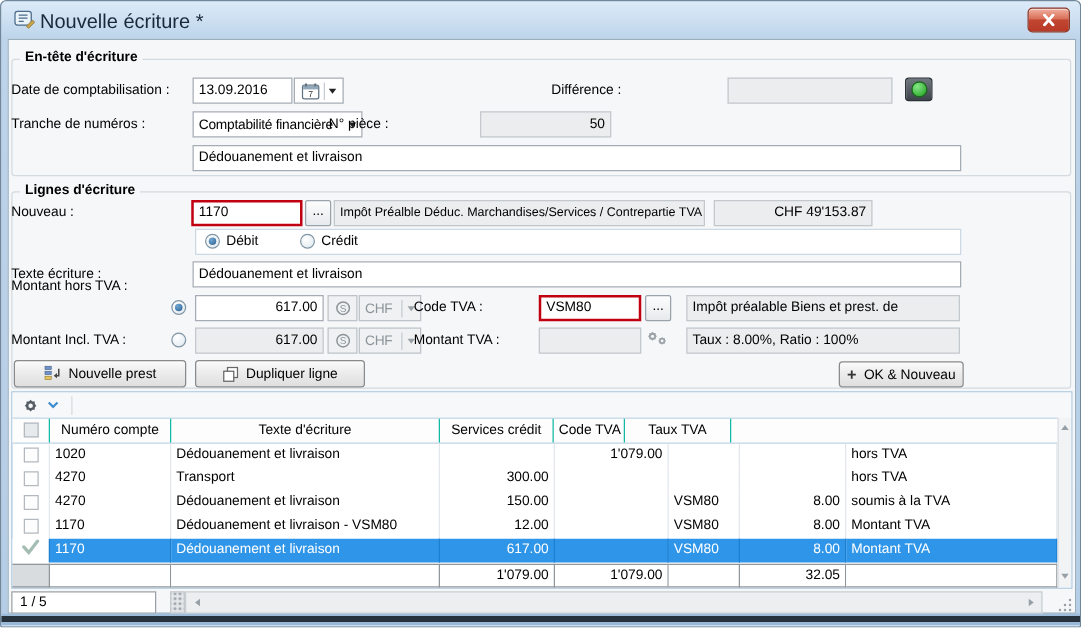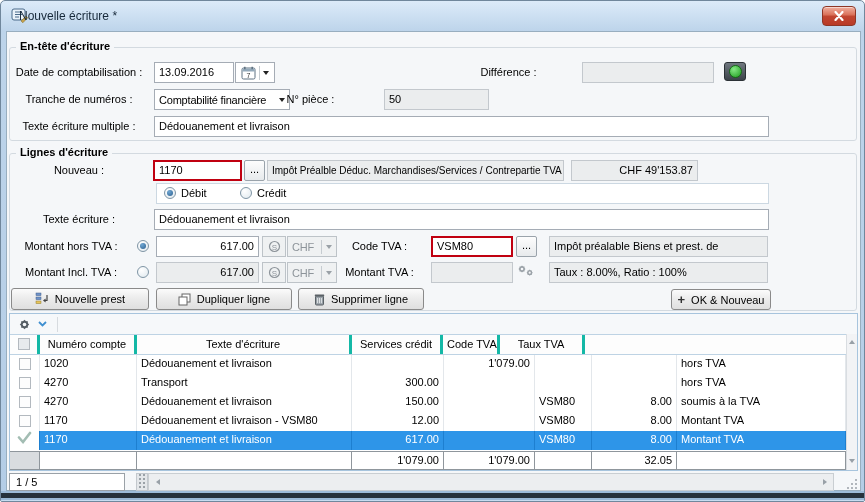--- a/index.html
+++ b/index.html
@@ -1,34 +1,34 @@
 <!DOCTYPE html>
 <html><head>
 <meta charset="utf-8">
 <style>
   *{box-sizing:border-box}
   body{margin:0;background:#fff}
   .window{position:relative;width:865px;height:502px;font-family:"Liberation Sans",sans-serif;font-size:11px;color:#000;
     background:linear-gradient(180deg,#dcebf9,#bdd4ea 30px,#b4cde6);border:1px solid #70879c;border-radius:5px 5px 2px 2px;overflow:hidden}
   .title-icon{position:absolute;left:10px;top:7px}
-  .title-text{position:absolute;left:18px;top:8px;font-size:12px;color:#17293a;white-space:nowrap}
+  .title-text{position:absolute;left:31px;top:8px;font-size:16px;color:#17293a;white-space:nowrap}
   .close{position:absolute;left:821px;top:5px;width:34px;height:20px;border:1px solid #8e3626;border-radius:4px;
     background:linear-gradient(#f0b0a0,#d96f57 45%,#c14631 50%,#b93a26);box-shadow:inset 0 1px 0 rgba(255,255,255,.5);
     display:flex;align-items:center;justify-content:center}
   .client{position:absolute;left:5px;top:30px;width:855px;height:460px;background:#f5f7f9;border:1px solid #98aebf}
   .bottomframe{position:absolute;left:0;top:490px;width:100%;height:12px;
     background:linear-gradient(#9dbcd9 0 2px,#26323c 2px 7px,#9ab9d6 7px 9px,#c7dcf0 9px 12px)}
   .group{position:absolute;border:1px solid #d3dae0;border-radius:3px}
   .gtitle{position:absolute;left:6px;top:-8px;background:#f5f7f9;padding:0 4px;font-weight:bold;font-size:11px;white-space:nowrap}
-  .lbl{position:absolute;height:21px;line-height:21px;text-align:center;white-space:nowrap}
+  .lbl{position:absolute;height:21px;line-height:21px;text-align:left;white-space:nowrap}
   .lbl.left{text-align:left}
   .fld{position:absolute;height:21px;line-height:17px;padding:1px 4px;background:#fff;border:1px solid #a5acb5;white-space:nowrap;overflow:hidden}
   .ro{background:#ebedee;border-color:#c3c8cd}
   .redbox{border:2px solid #c00010;line-height:15px}
-  .right{text-align:right}.center{text-align:left}
+  .right{text-align:right}.center{text-align:right}
   .small{font-size:10px}
   .combo{position:absolute;height:21px;border:1px solid #a5acb5;background:#fff;display:flex;align-items:center;padding:0 4px;gap:4px}
   .combo .ctext{flex:1;white-space:nowrap;overflow:hidden;letter-spacing:-0.2px}
   .combo.dis{background:#eff1f2;border-color:#bdc3c8;color:#8d949a}
   .sepline{width:1px;height:14px;background:#c6ccd1}
   .arr{width:0;height:0;border-left:3.5px solid transparent;border-right:3.5px solid transparent;border-top:4px solid #222;flex:none}
   .arr.dis{border-top-color:#9aa1a7}
   .radio{position:absolute;width:12px;height:12px;border-radius:50%;border:1px solid #7f95a5;background:radial-gradient(circle at 35% 30%,#fff,#dfe8ee)}
   .radio.on::after{content:"";position:absolute;left:2px;top:2px;width:6px;height:6px;border-radius:50%;background:radial-gradient(circle at 35% 30%,#6fa7d4,#2c5f8e)}
   .rpanel{position:absolute;background:#fff;border:1px solid #ccd8e2}
@@ -39,21 +39,21 @@
   .calbtn{position:absolute;height:21px;border:1px solid #a5acb5;background:#fff;display:flex;align-items:center;justify-content:center;gap:3px}
   .gind{position:absolute;left:723px;top:61px;width:22px;height:19px;background:linear-gradient(#707880,#3c434a);border:1px solid #2b3136;border-radius:3px}
   .gdot{width:13px;height:13px;border-radius:50%;background:radial-gradient(circle at 35% 30%,#86e986,#1d9b1d);margin:2px auto;border:1px solid #156b15}
   .plus{font-weight:bold;font-size:13px;color:#333;line-height:10px}
   .grid{position:absolute;left:8px;top:312px;width:849px;height:158px;background:#fff;border:1px solid #a7c4dd}
   .gtoolbar{position:absolute;left:0;top:0;width:100%;height:20px;background:#f6f8fa;display:flex;align-items:center;gap:7px;padding:0 8px}
   .tsep{width:1px;height:15px;background:#d7dbdf;margin-left:3px}
   .trow{position:absolute;left:0;display:flex;height:19px;width:836px}
   .hrow{top:20px;height:21px;border-top:1px solid #bed3e4;border-bottom:1px solid #bed3e4;background:#fdfdfd}
   .c{height:100%;padding:0 4px;border-right:1px solid #e3e7eb;overflow:hidden;white-space:nowrap;line-height:17px}
-  .hrow .c{line-height:18px;border-right:3px solid #14b8a6;text-align:center}
+  .hrow .c{line-height:18px;border-right:1px solid #14b8a6;text-align:center}
   .w0{width:30px;flex:none;text-align:center}.w1{width:97px;flex:none}.w2{width:215px;flex:none}.w3{width:92px;flex:none}
   .w4{width:91px;flex:none}.w5{width:57px;flex:none}.w6{width:85px;flex:none}.w7{width:169px;flex:none}
   .selrow .c{background:#2e95e8;color:#fff;border-right-color:#1d7fd0}
   .selrow .c.selcell{background:#fff}
   .totrow{top:137px;height:19px}
   .totrow .c{border-top:1px solid #8f969c;border-bottom:1px solid #8f969c;border-right:1px solid #8f969c;background:#fff;line-height:16px}
   .totrow .c.first{background:#d9dcdf}
   .cb{width:12px;height:12px;border:1px solid #b3b9bf;background:#fdfdfd;display:inline-block;margin-top:3px}
   .hcb{background:#e7eaed}
   .vsb{position:absolute;left:836px;top:20px;width:11px;height:136px;background:#f2f3f5;border-left:1px solid #d9dde1}
@@ -114,42 +114,41 @@
     </div>
 
   <div class="lbl" style="left:8px;top:88px;width:140px">Tranche de numéros :</div>
   <div class="combo" style="left:153px;top:88px;width:136px">
     <span class="ctext">Comptabilité financière</span>
     <span class="arr"></span>
   </div>
   <div class="lbl" style="left:262px;top:88px;width:95px">N° pièce :</div>
   <div class="fld ro center" style="left:383px;top:88px;width:105px">50</div>
 
-  <div class="lbl" style="left:8px;top:115px;width:140px">Texte écriture multiple :</div>
   <div class="fld" style="left:153px;top:115px;width:615px">Dédouanement et livraison</div>
 
   <div class="group" style="left:8px;top:152px;width:848px;height:158px">
     <span class="gtitle">Lignes d'écriture</span>
   </div>
   <div class="lbl" style="left:8px;top:159px;width:140px">Nouveau :</div>
   <div class="fld redbox" style="left:152px;top:159px;width:89px">1170</div>
   <div class="sbtn" style="left:243px;top:159px">...</div>
   <div class="fld ro small" style="left:266px;top:159px;width:297px">Impôt Préalble Déduc. Marchandises/Services / Contrepartie TVA</div>
   <div class="fld ro right" style="left:570px;top:159px;width:127px">CHF 49'153.87</div>
 
   <div class="rpanel" style="left:155px;top:182px;width:613px;height:21px"></div>
   <span class="radio on" style="left:163px;top:186px"></span>
   <div class="lbl left" style="left:180px;top:182px;width:60px">Débit</div>
   <span class="radio" style="left:239px;top:186px"></span>
   <div class="lbl left" style="left:256px;top:182px;width:60px">Crédit</div>
 
   <div class="lbl" style="left:8px;top:208px;width:140px">Texte écriture :</div>
   <div class="fld" style="left:153px;top:208px;width:615px">Dédouanement et livraison</div>
 
-  <div class="lbl" style="left:8px;top:235px;width:124px">Montant hors TVA :</div>
+  <div class="lbl" style="left:8px;top:218px;width:124px">Montant hors TVA :</div>
   <span class="radio on" style="left:136px;top:239px"></span>
   <div class="fld right" style="left:155px;top:235px;width:103px">617.00</div>
   <div class="iconbtn" style="left:261px;top:235px;width:24px">
     <svg width="15" height="15" viewBox="0 0 15 15">
         <circle cx="7.5" cy="7.5" r="5" fill="none" stroke="#8d949a" stroke-width="1.2"></circle>
         <text x="7.5" y="10.5" text-anchor="middle" font-size="8" fill="#8d949a">S</text>
       </svg>
   </div>
   <div class="combo dis" style="left:286px;top:235px;width:50px">
     <span class="ctext">CHF</span>
@@ -200,30 +199,20 @@
         <path d="M10.6 6.4 L8 8.5 l2.6 2.1 z" fill="#444"></path>
       </svg>
     <span>Nouvelle prest</span>
   </div>
   <div class="btn" style="left:155px;top:287px;width:136px">
     <svg width="13" height="13" viewBox="0 0 13 13">
         <rect x="4" y="1" width="8" height="8" fill="#fff" stroke="#666"></rect>
         <rect x="1" y="4" width="8" height="8" fill="#fff" stroke="#666"></rect>
       </svg>
     <span>Dupliquer ligne</span>
-  </div>
-  <div class="btn" style="left:297px;top:287px;width:126px">
-    <svg width="11" height="13" viewBox="0 0 11 13">
-        <rect x="1.5" y="3" width="8" height="9" rx="1" fill="#98a0a7" stroke="#5a6166"></rect>
-        <rect x="0.8" y="1.6" width="9.4" height="1.6" rx="0.5" fill="#5a6166"></rect>
-        <line x1="3.6" y1="5" x2="3.6" y2="10.2" stroke="#e9ecee" stroke-width="0.9"></line>
-        <line x1="5.5" y1="5" x2="5.5" y2="10.2" stroke="#e9ecee" stroke-width="0.9"></line>
-        <line x1="7.4" y1="5" x2="7.4" y2="10.2" stroke="#e9ecee" stroke-width="0.9"></line>
-      </svg>
-    <span>Supprimer ligne</span>
   </div>
   <div class="btn" style="left:670px;top:288px;width:100px;height:21px">
     <span class="plus">+</span>
     <span>OK &amp; Nouveau</span>
   </div>
 
   <div class="grid">
     <div class="gtoolbar">
       <svg width="13" height="13" viewBox="0 0 13 13">
           <rect x="3.2" y="3.2" width="6.6" height="6.6" fill="#555d64"></rect>

